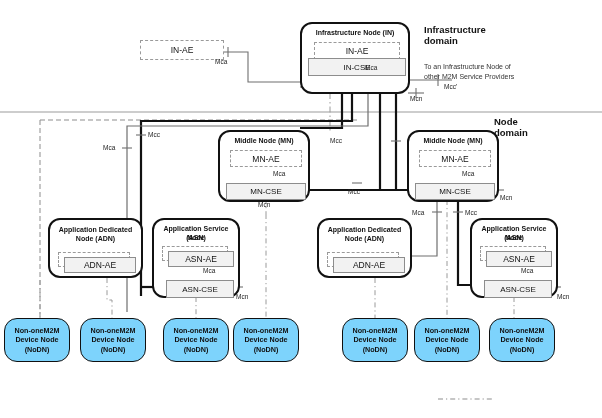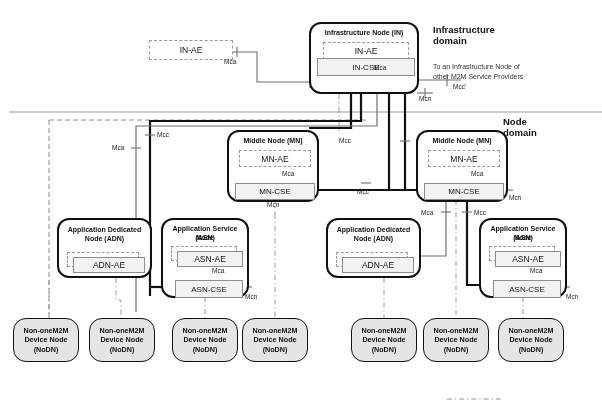--- a/index.html
+++ b/index.html
@@ -1,19 +1,19 @@
 <!DOCTYPE html>
 <html><head>
 <meta charset="utf-8">
 <title>oneM2M Architecture</title>
 <style>
   html,body{margin:0;padding:0;background:#ffffff;}
   body{width:602px;height:418px;position:relative;overflow:hidden;
        font-family:"Liberation Sans",sans-serif;color:#111;}
-  #stage{position:absolute;left:9px;top:0;width:480px;height:418px;}
+  #stage{position:absolute;left:0;top:0;width:480px;height:418px;}
 
   svg#wires{position:absolute;left:0;top:0;width:602px;height:418px;}
 
   .node{position:absolute;box-sizing:border-box;border:2.2px solid #111;
         border-radius:12px;background:#fff;}
   .node-title{position:absolute;left:0;right:0;text-align:center;
         font-weight:bold;font-size:7px;line-height:8.5px;color:#111;}
 
   .inner-solid{position:absolute;box-sizing:border-box;border:1px solid #8d8d8d;
         background:#f2f2f2;display:flex;align-items:center;justify-content:center;
@@ -23,21 +23,21 @@
 
   .ae-stack{position:absolute;}
   .ae-stack .dash{position:absolute;left:0;top:0;right:6px;bottom:6px;
         border:1px dashed #9a9a9a;box-sizing:border-box;}
   .ae-stack .solid{position:absolute;left:6px;top:5px;right:0;bottom:0;
         border:1px solid #8d8d8d;background:#f2f2f2;box-sizing:border-box;
         display:flex;align-items:center;justify-content:center;
         font-size:8.5px;color:#111;}
 
   .nodn{position:absolute;box-sizing:border-box;border:1.4px solid #111;
-        border-radius:13px;background:#e5e5e5;display:flex;flex-direction:column;
+        border-radius:13px;background:#7dd3fc;display:flex;flex-direction:column;
         align-items:center;justify-content:center;
         font-size:7.2px;font-weight:bold;line-height:9.5px;text-align:center;}
 
   .domain-label{position:absolute;font-weight:bold;font-size:9.5px;color:#111;}
   .note{position:absolute;font-size:7px;line-height:9.5px;color:#333;}
   .wire-label{position:absolute;font-size:6.5px;color:#222;
         font-family:"Liberation Sans",sans-serif;white-space:nowrap;}
 
   .legend{position:absolute;left:0;top:383px;width:602px;height:35px;}
 </style>

